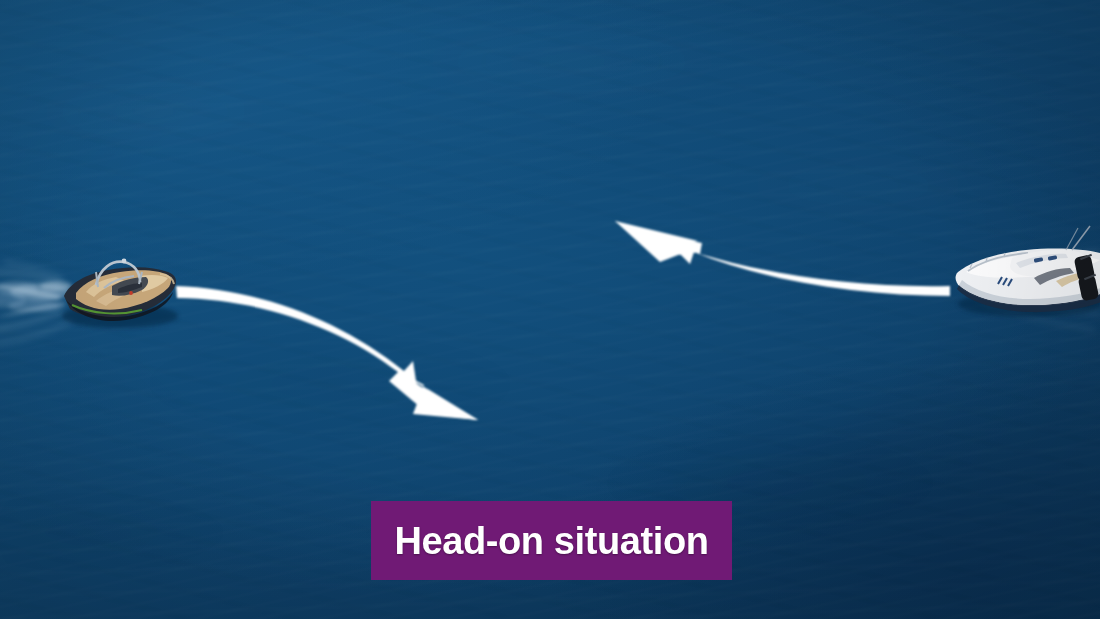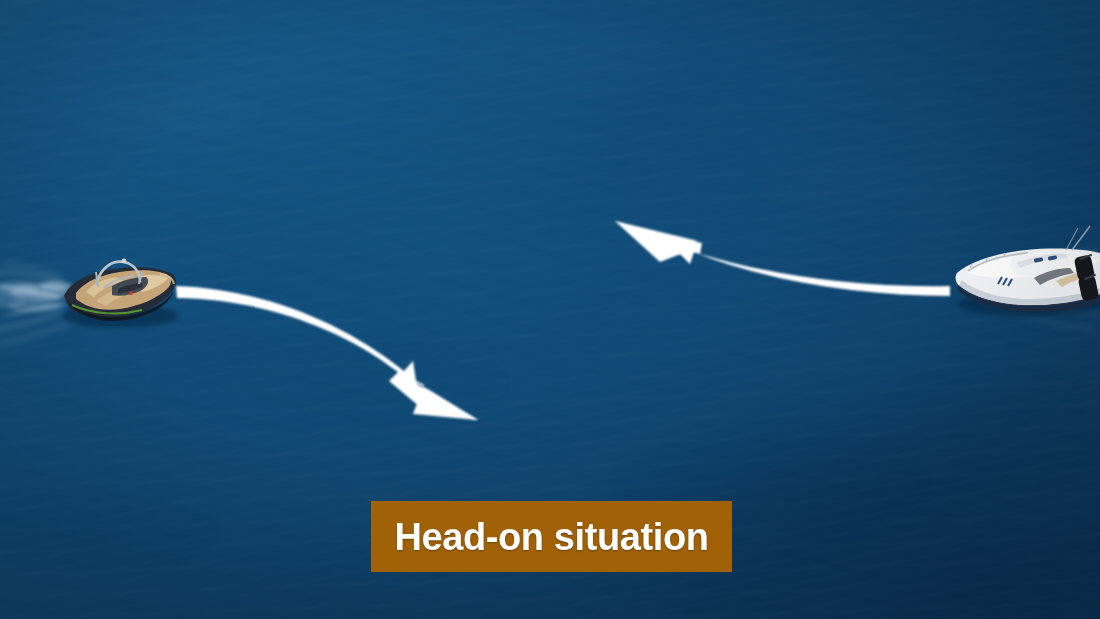--- a/index.html
+++ b/index.html
@@ -68,22 +68,22 @@
     inset: 0;
     width: 1100px;
     height: 619px;
   }
   
   #caption-box {
     position: absolute;
     left: 371px;
     top: 501px;
     width: 361px;
-    height: 71px;
-    background: #a16207;
+    height: 79px;
+    background: #701a75;
     display: flex;
     align-items: center;
     justify-content: center;
   }
   #caption-text {
     color: #ffffff;
     font-family: "Liberation Sans", sans-serif;
     font-weight: bold;
     font-size: 38px;
     letter-spacing: -0.4px;

